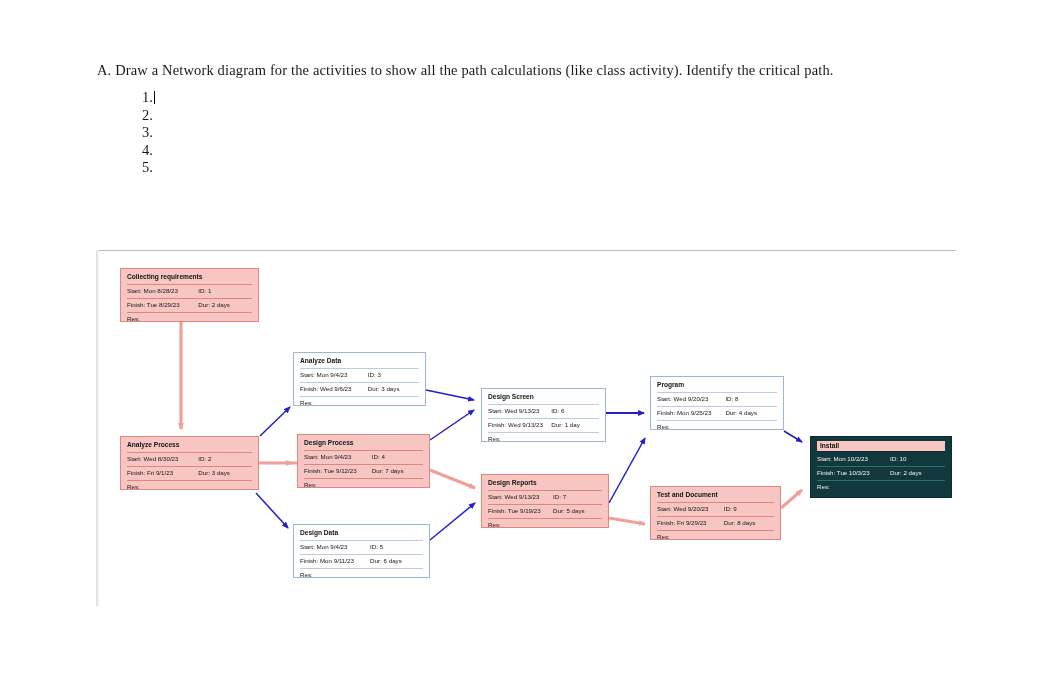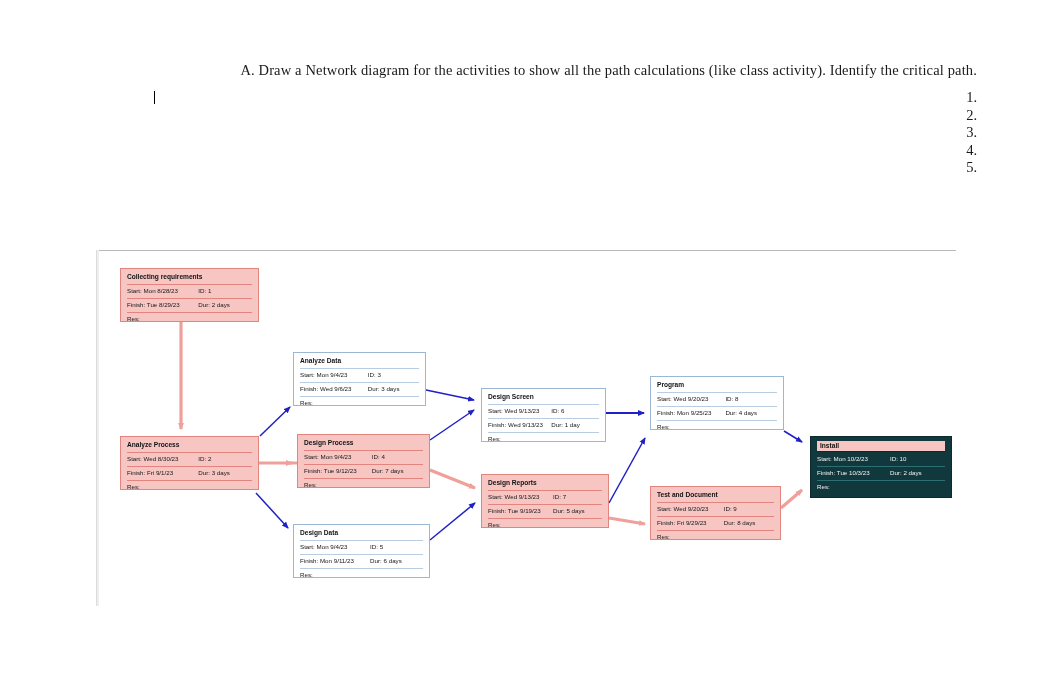--- a/index.html
+++ b/index.html
@@ -2,21 +2,21 @@
 <html><head>
 <meta charset="utf-8">
 <style>
   html,body{margin:0;padding:0;}
   body{
     width:1042px;height:691px;background:#ffffff;
     font-family:"Liberation Serif", serif;
     position:relative;overflow:hidden;
   }
   
-  #question-block{position:absolute;left:97px;top:62px;width:880px;text-align:right;}
+  #question-block{position:absolute;left:97px;top:62px;width:880px;}
   #question-title{
     font-family:"Liberation Serif", serif;
     font-size:14.5px;color:#1a1a1a;white-space:nowrap;letter-spacing:.01em;
   }
   #answer-list{margin:10px 0 0 0;padding:0;list-style:none;}
   #answer-list li{
     font-family:"Liberation Serif", serif;
     font-size:14.5px;color:#1a1a1a;margin-left:45px;line-height:17.5px;position:relative;
   }
   #answer-list li.caret::after{

